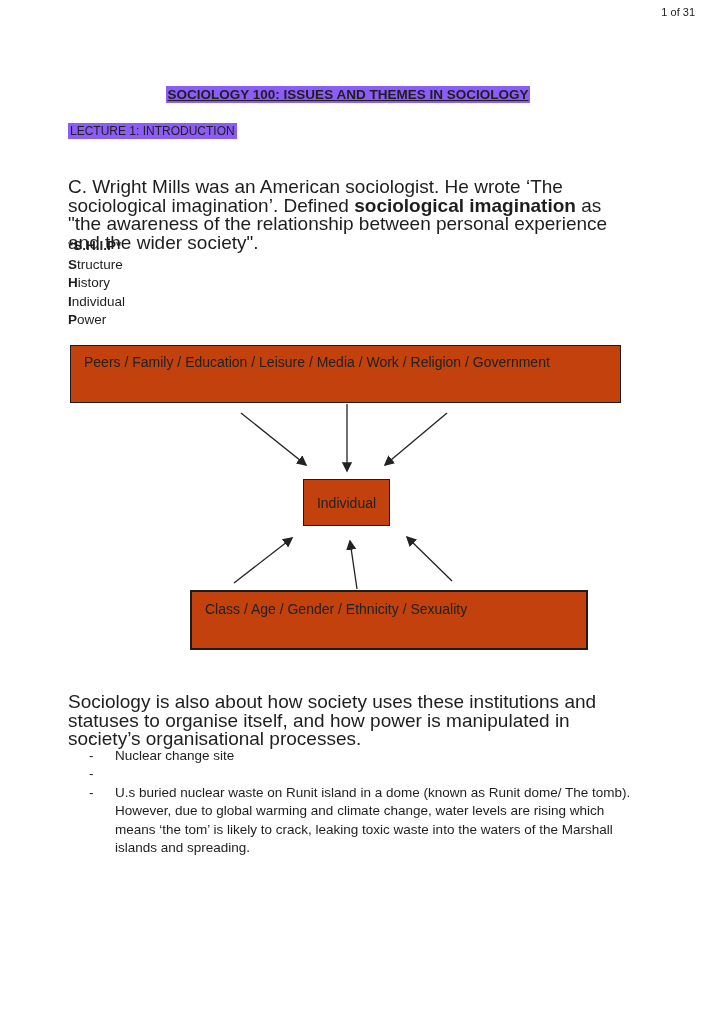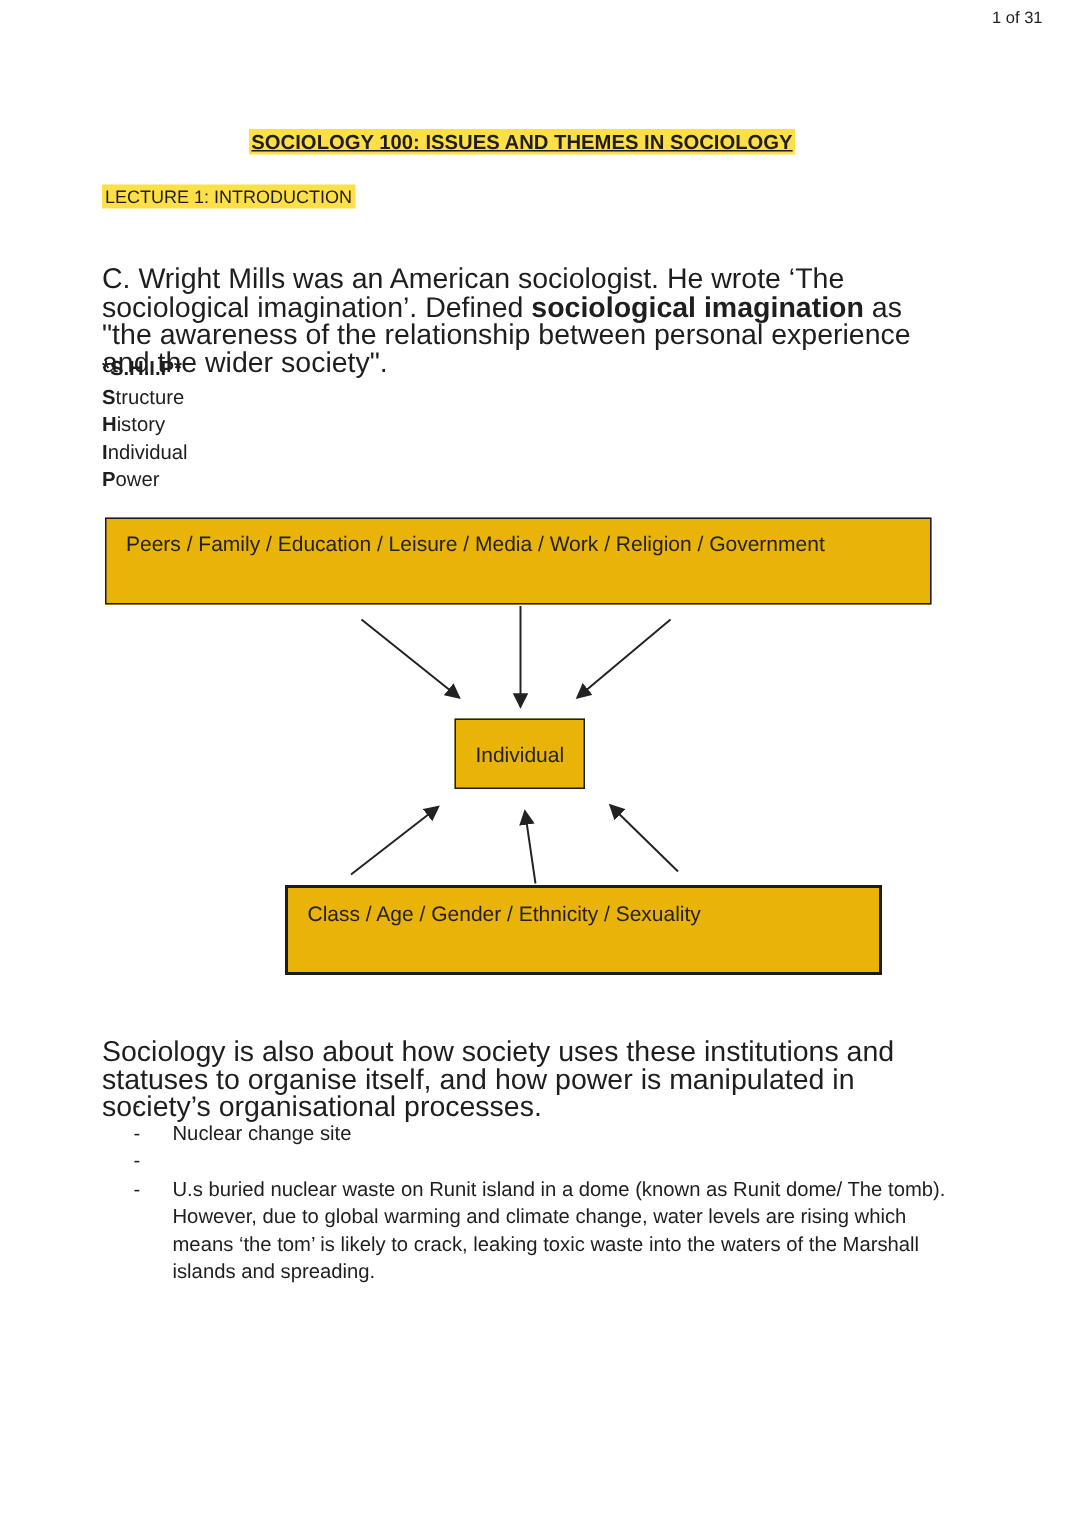--- a/index.html
+++ b/index.html
@@ -26,21 +26,21 @@
     position: absolute;
     top: 86px;
     left: 68px;
     width: 560px;
     text-align: center;
     font-size: 13.5px;
     font-weight: bold;
     line-height: 18px;
   }
   .hl {
-    background: #fde047;
+    background: #8b5cf6;
     padding: 1px 2px;
   }
   .doc-title .hl {
     text-decoration: underline;
   }
   .lecture-heading {
     position: absolute;
     top: 122px;
     left: 68px;
     font-size: 12px;
@@ -74,21 +74,21 @@
     height: 305px;
   }
   .diagram svg {
     position: absolute;
     top: 0; left: 0;
     width: 725px; height: 305px;
   }
   .dbox {
     position: absolute;
     border: 1.5px solid #1c1c1c;
-    background: #eab308;
+    background: #c2410c;
     font-size: 14px;
     color: #222;
     box-sizing: border-box;
   }
   .dbox-top {
     left: 70px; top: 0; width: 551px; height: 58px;
     padding: 8px 0 0 13px;
   }
   .dbox-individual {
     left: 303px; top: 134px; width: 87px; height: 47px;

